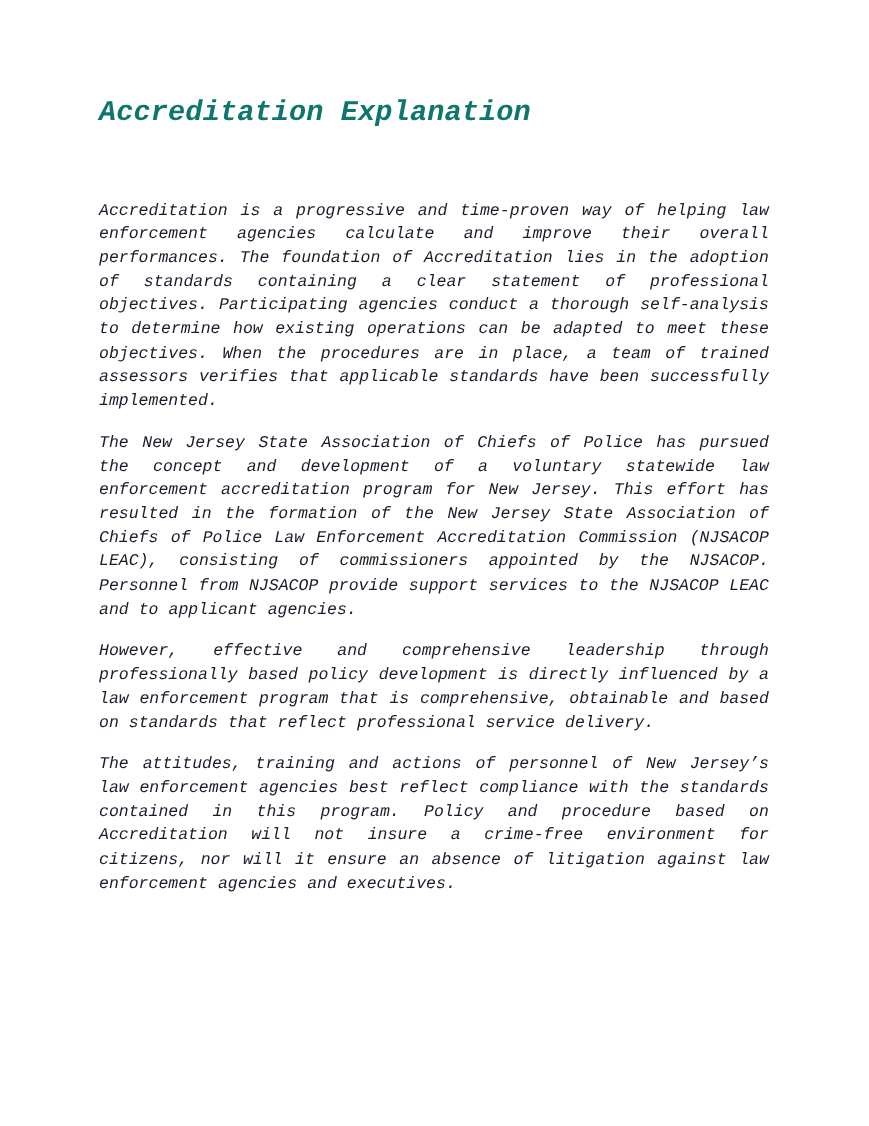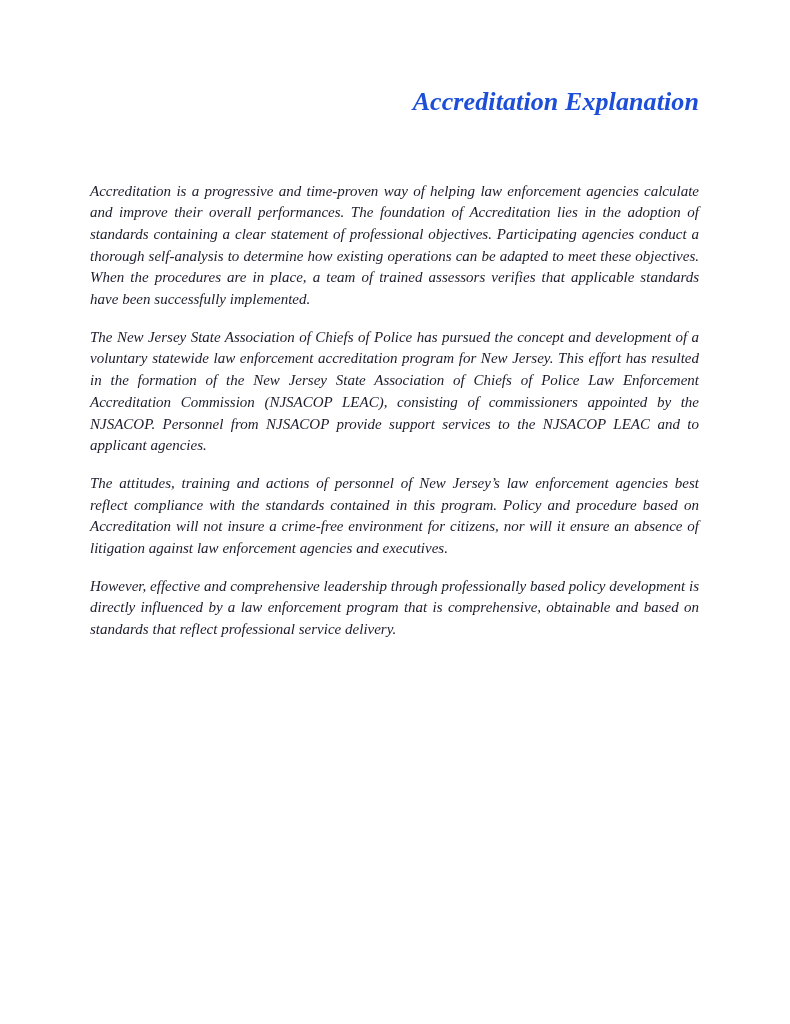--- a/index.html
+++ b/index.html
@@ -25,34 +25,34 @@
   }
 
   .doc-body {
     position: absolute;
     left: 90px;
     top: 86px;
     width: 609px;
   }
 
   .doc-title {
-    font-family: Liberation Serif, serif;
+    font-family: Liberation Mono, monospace;
     font-size: 26px;
     font-weight: bold;
     font-style: italic;
-    color: #1d4ed8;
-    text-align: right;
+    color: #0f766e;
+    text-align: left;
     line-height: 1.25;
     letter-spacing: 0.1px;
     margin: 0 0 62px 0;
     padding: 0;
   }
 
   .doc-paragraph {
-    font-family: Liberation Serif, serif;
+    font-family: Liberation Mono, monospace;
     font-size: 15px;
     font-style: italic;
     font-weight: normal;
     color: #1b1b2b;
     text-align: justify;
     text-justify: inter-word;
     line-height: 21.7px;
     margin: 16px 0 14px 0;
     padding: 0;
     word-spacing: 0.1px;
@@ -68,18 +68,18 @@
 <div class="page">
   <div class="doc-body">
 
     <h1 class="doc-title">Accreditation Explanation</h1>
 
     <p class="doc-paragraph">Accreditation is a progressive and time-proven way of helping law enforcement agencies calculate and improve their overall performances. The foundation of Accreditation lies in the adoption of standards containing a clear statement of professional objectives. Participating agencies conduct a thorough self-analysis to determine how existing operations can be adapted to meet these objectives. When the procedures are in place, a team of trained assessors verifies that applicable standards have been successfully implemented.</p>
 
 
     <p class="doc-paragraph">The New Jersey State Association of Chiefs of Police has pursued the concept and development of a voluntary statewide law enforcement accreditation program for New Jersey. This effort has resulted in the formation of the New Jersey State Association of Chiefs of Police Law Enforcement Accreditation Commission (NJSACOP LEAC), consisting of commissioners appointed by the NJSACOP. Personnel from NJSACOP provide support services to the NJSACOP LEAC and to applicant agencies.</p>
 
+    <p class="doc-paragraph">However, effective and comprehensive leadership through professionally based policy development is directly influenced by a law enforcement program that is comprehensive, obtainable and based on standards that reflect professional service delivery.</p>
+
     <p class="doc-paragraph">The attitudes, training and actions of personnel of New Jersey’s law enforcement agencies best reflect compliance with the standards contained in this program. Policy and procedure based on Accreditation will not insure a crime-free environment for citizens, nor will it ensure an absence of litigation against law enforcement agencies and executives.</p>
-
-    <p class="doc-paragraph">However, effective and comprehensive leadership through professionally based policy development is directly influenced by a law enforcement program that is comprehensive, obtainable and based on standards that reflect professional service delivery.</p>
 
   </div>
 </div>
 
 </body></html>

